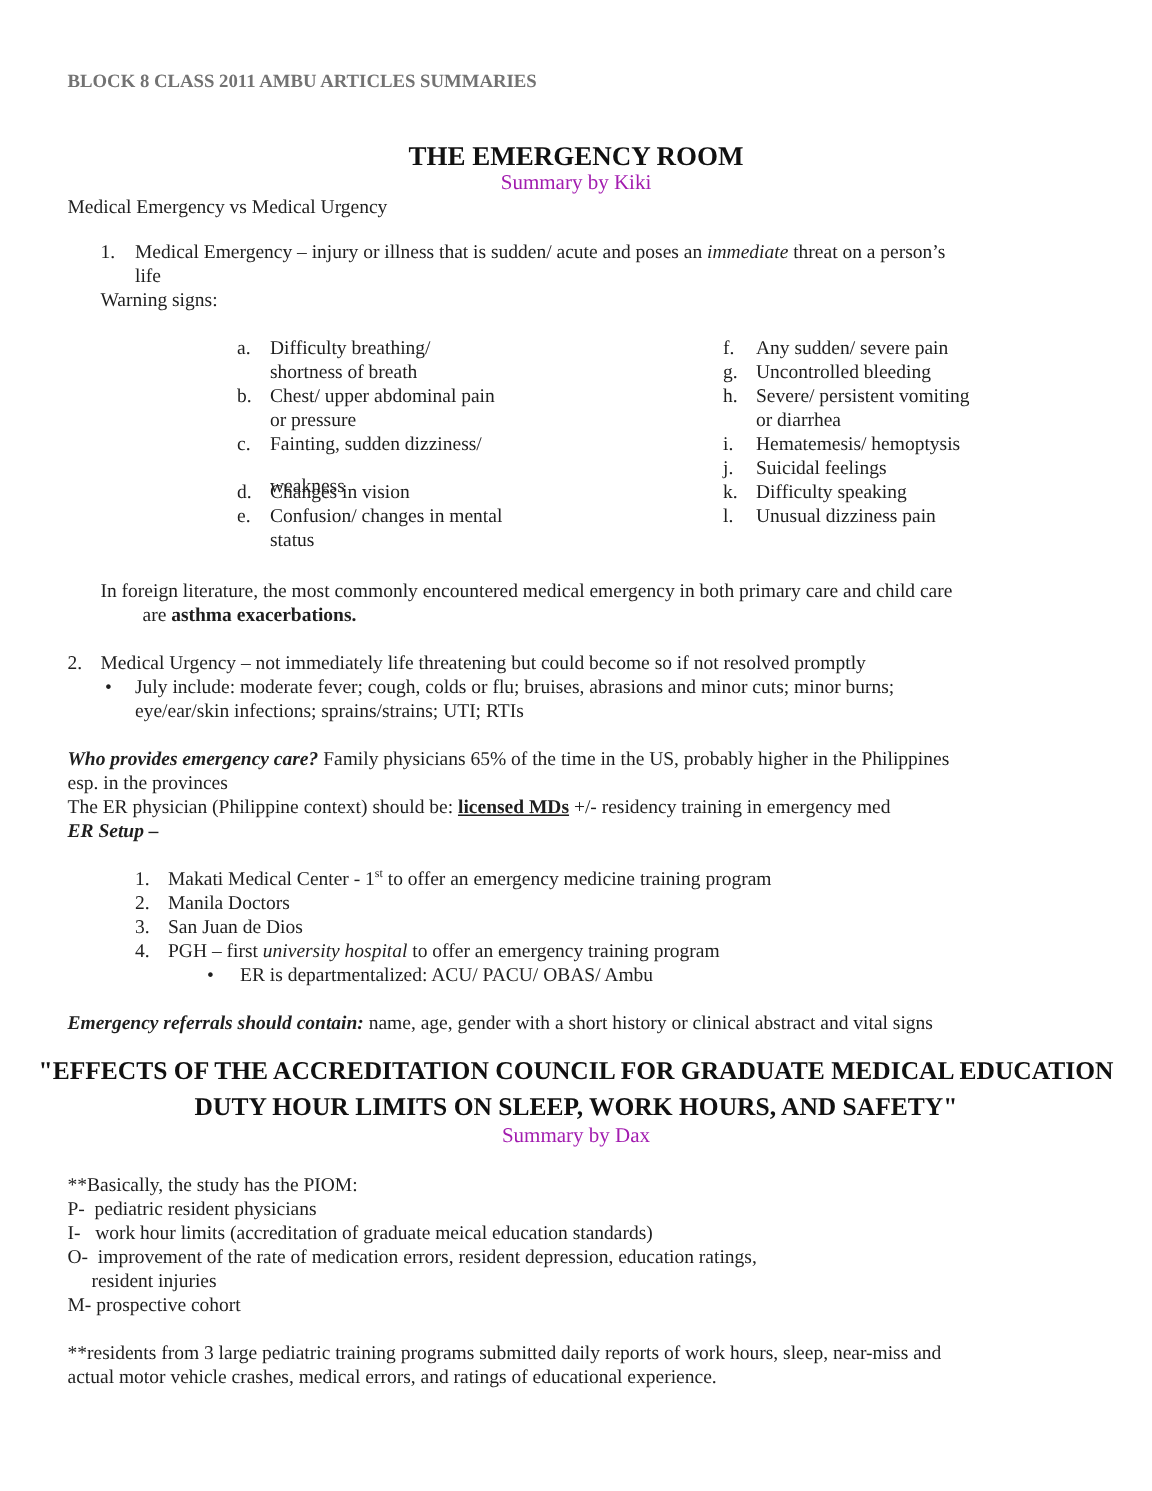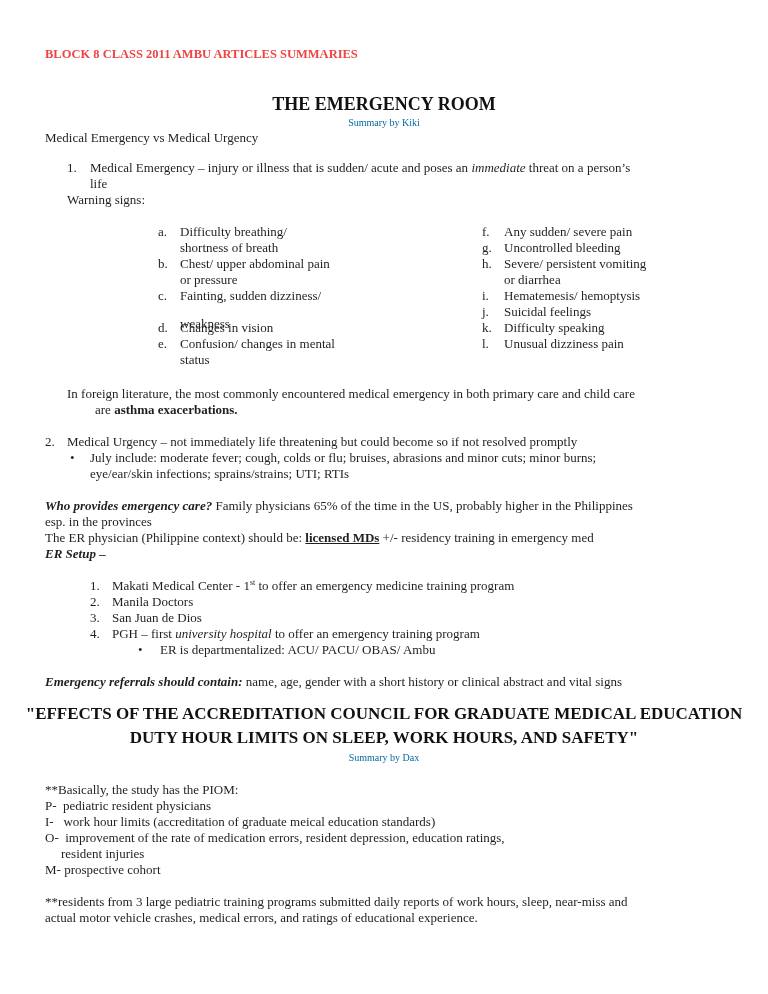--- a/index.html
+++ b/index.html
@@ -8,22 +8,22 @@
       font-family: "Liberation Serif", "DejaVu Serif", serif;
       color: #1f1f1f; font-size: 13px;
     }
     .abs { position: absolute; white-space: nowrap; line-height: 16px; }
     .b { font-weight: bold; }
     .i { font-style: italic; }
     .u { text-decoration: underline; font-weight: bold; }
     .center { left: 0; width: 768px; text-align: center; }
     .h1 { font-size: 18px; font-weight: bold; color: #111; line-height: 22px; }
     .h2 { font-size: 17px; font-weight: bold; color: #111; line-height: 24px; }
-    .header { font-size: 12.5px; font-weight: bold; color: #ef4444; }
-    .sub { font-size: 10px; color: #0369a1; }
+    .header { font-size: 12.5px; font-weight: bold; color: #737373; }
+    .sub { font-size: 14px; color: #a21caf; }
     .num { display: inline-block; width: 22px; }
     sup { font-size: 8px; line-height: 0; }
   </style>
 </head>
 <body>
 
 <div class="abs header" style="left:45px; top:46px;">BLOCK 8 CLASS 2011 AMBU ARTICLES SUMMARIES</div>
 
 <div class="abs center h1" style="top:93px;">THE EMERGENCY ROOM</div>
 <div class="abs center sub" style="top:115px;">Summary by Kiki</div>

